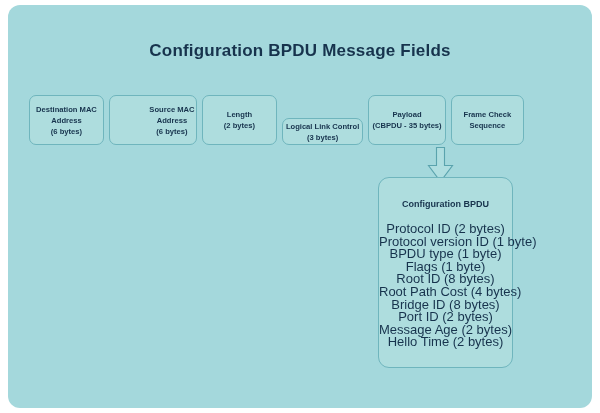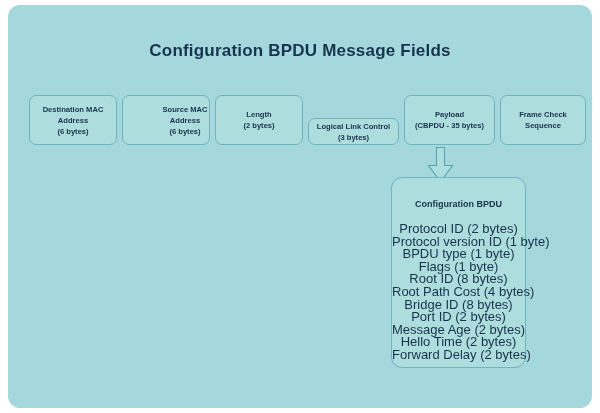--- a/index.html
+++ b/index.html
@@ -36,21 +36,21 @@
     font-size: 17px;
     font-weight: bold;
     letter-spacing: 0.2px;
     color: #17334d;
   }
 
   #field-row {
     position: absolute;
     left: 21px;
     top: 90px;
-    width: 572px;
+    width: 495px;
     height: 50px;
     display: flex;
     gap: 5px;
   }
 
   .field-box {
     background: #aeddde;
     border: 1px solid #6fb5bd;
     border-radius: 7px;
     box-sizing: border-box;
@@ -85,21 +85,20 @@
   #bpdu-box {
     position: absolute;
     left: 370px;
     top: 172px;
     width: 135px;
     height: 191px;
     background: #aeddde;
     border: 1px solid #6fb5bd;
     border-radius: 11px;
     box-sizing: border-box;
-    margin-left: 13px;
   }
 
   #bpdu-heading {
     position: absolute;
     left: 0;
     top: 21px;
     width: 133px;
     text-align: center;
     font-size: 9px;
     font-weight: bold;
@@ -171,17 +170,16 @@
       <span class="bpdu-item">Protocol ID (2 bytes)</span>
       <span class="bpdu-item">Protocol version ID (1 byte)</span>
       <span class="bpdu-item">BPDU type (1 byte)</span>
       <span class="bpdu-item">Flags (1 byte)</span>
       <span class="bpdu-item">Root ID (8 bytes)</span>
       <span class="bpdu-item">Root Path Cost (4 bytes)</span>
       <span class="bpdu-item">Bridge ID (8 bytes)</span>
       <span class="bpdu-item">Port ID (2 bytes)</span>
       <span class="bpdu-item">Message Age (2 bytes)</span>
       <span class="bpdu-item">Hello Time (2 bytes)</span>
-      <span class="bpdu-item">Forward Delay (2 bytes)</span>
     </div>
   </div>
 
 </div>
 
 </body></html>

